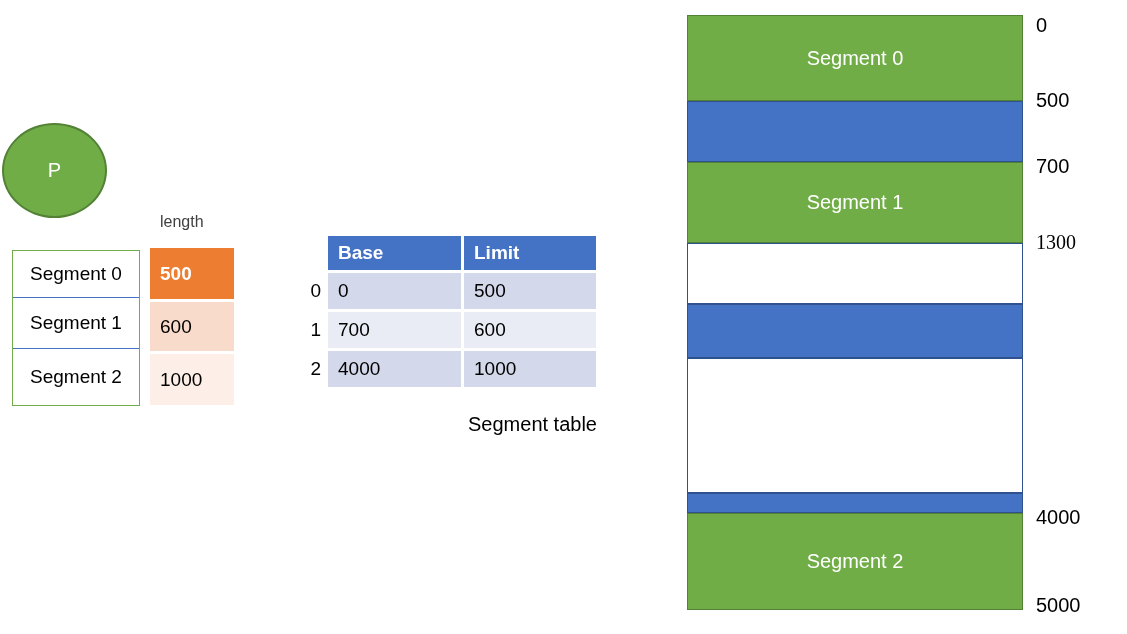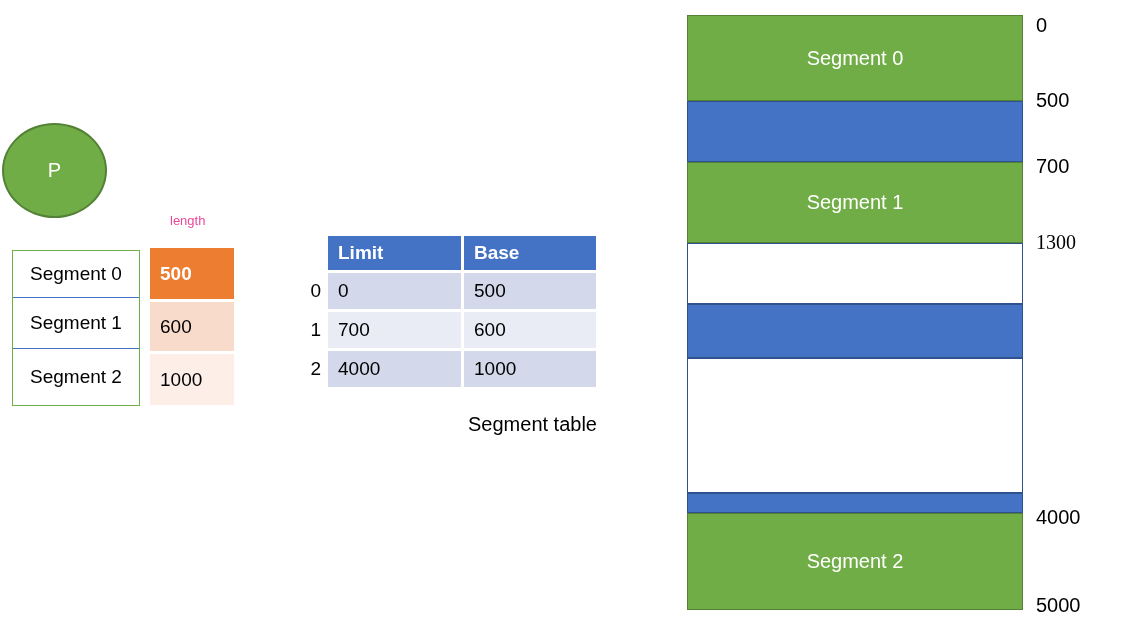--- a/index.html
+++ b/index.html
@@ -5,21 +5,21 @@
   html,body{margin:0;padding:0;background:#fff;}
   body{font-family:"Liberation Sans",sans-serif;color:#000;}
   #stage{position:relative;width:1127px;height:634px;background:#ffffff;overflow:hidden;}
 
   
   .process{position:absolute;left:2px;top:123px;width:105px;height:95px;border-radius:50%;
     background:#70AD47;border:2px solid #538135;box-sizing:border-box;
     display:flex;align-items:center;justify-content:center;color:#fff;font-size:20px;}
 
   
-  .length-header{position:absolute;left:170px;top:213px;font-size:13px;color:#ec4899;}
+  .length-header{position:absolute;left:160px;top:213px;font-size:16px;color:#404040;}
 
   
   .seg-list{position:absolute;left:12px;top:250px;width:128px;border:1px solid #70AD47;box-sizing:border-box;background:#fff;}
   .seg-list .row{display:flex;align-items:center;justify-content:center;font-size:19px;color:#000;}
   .seg-list .row+.row{border-top:1px solid #4472C4;}
   .seg-list .r0{height:46px;}
   .seg-list .r1{height:50px;}
   .seg-list .r2{height:56px;}
 
   
@@ -70,22 +70,22 @@
   </div>
 
   <div class="len-col">
     <div class="len-cell c0">500</div>
     <div class="len-cell c1">600</div>
     <div class="len-cell c2">1000</div>
   </div>
 
   <div class="seg-table">
     <div class="idx"></div>
+    <div class="hcell">Base</div>
     <div class="hcell">Limit</div>
-    <div class="hcell">Base</div>
 
     <div class="idx">0</div>
     <div class="cell band-a">0</div>
     <div class="cell band-a">500</div>
 
     <div class="idx">1</div>
     <div class="cell band-b">700</div>
     <div class="cell band-b">600</div>
 
     <div class="idx">2</div>

